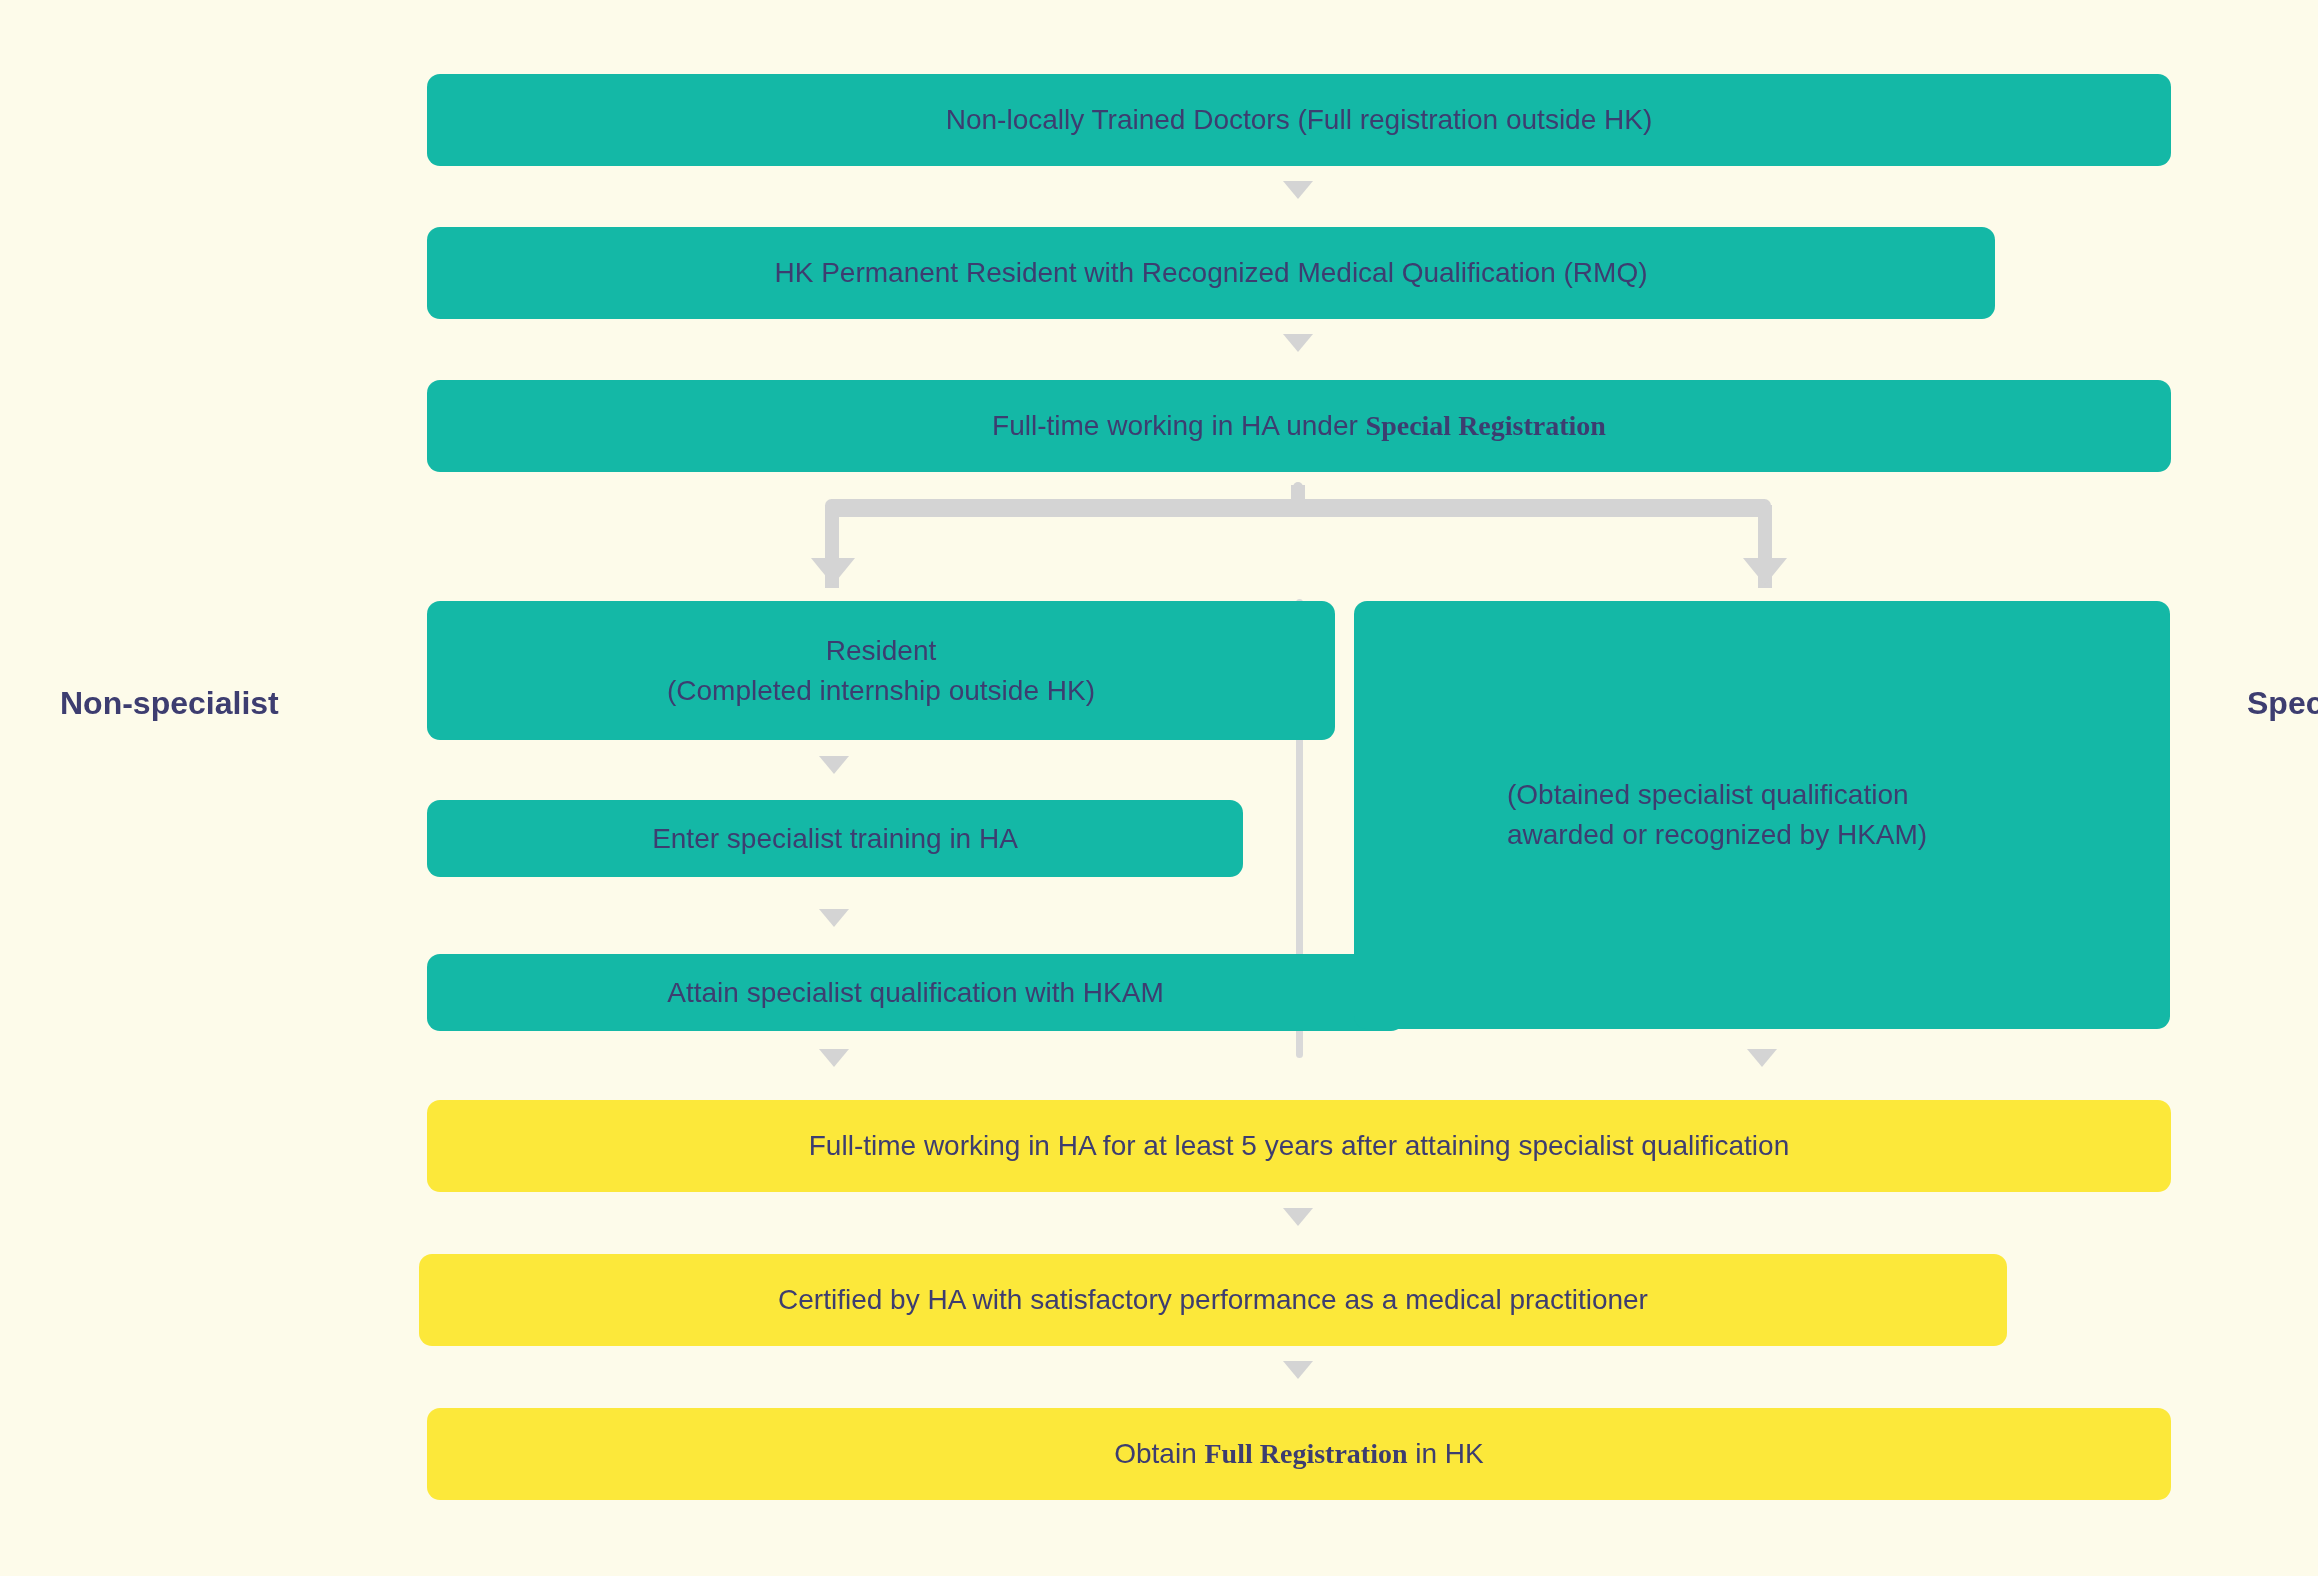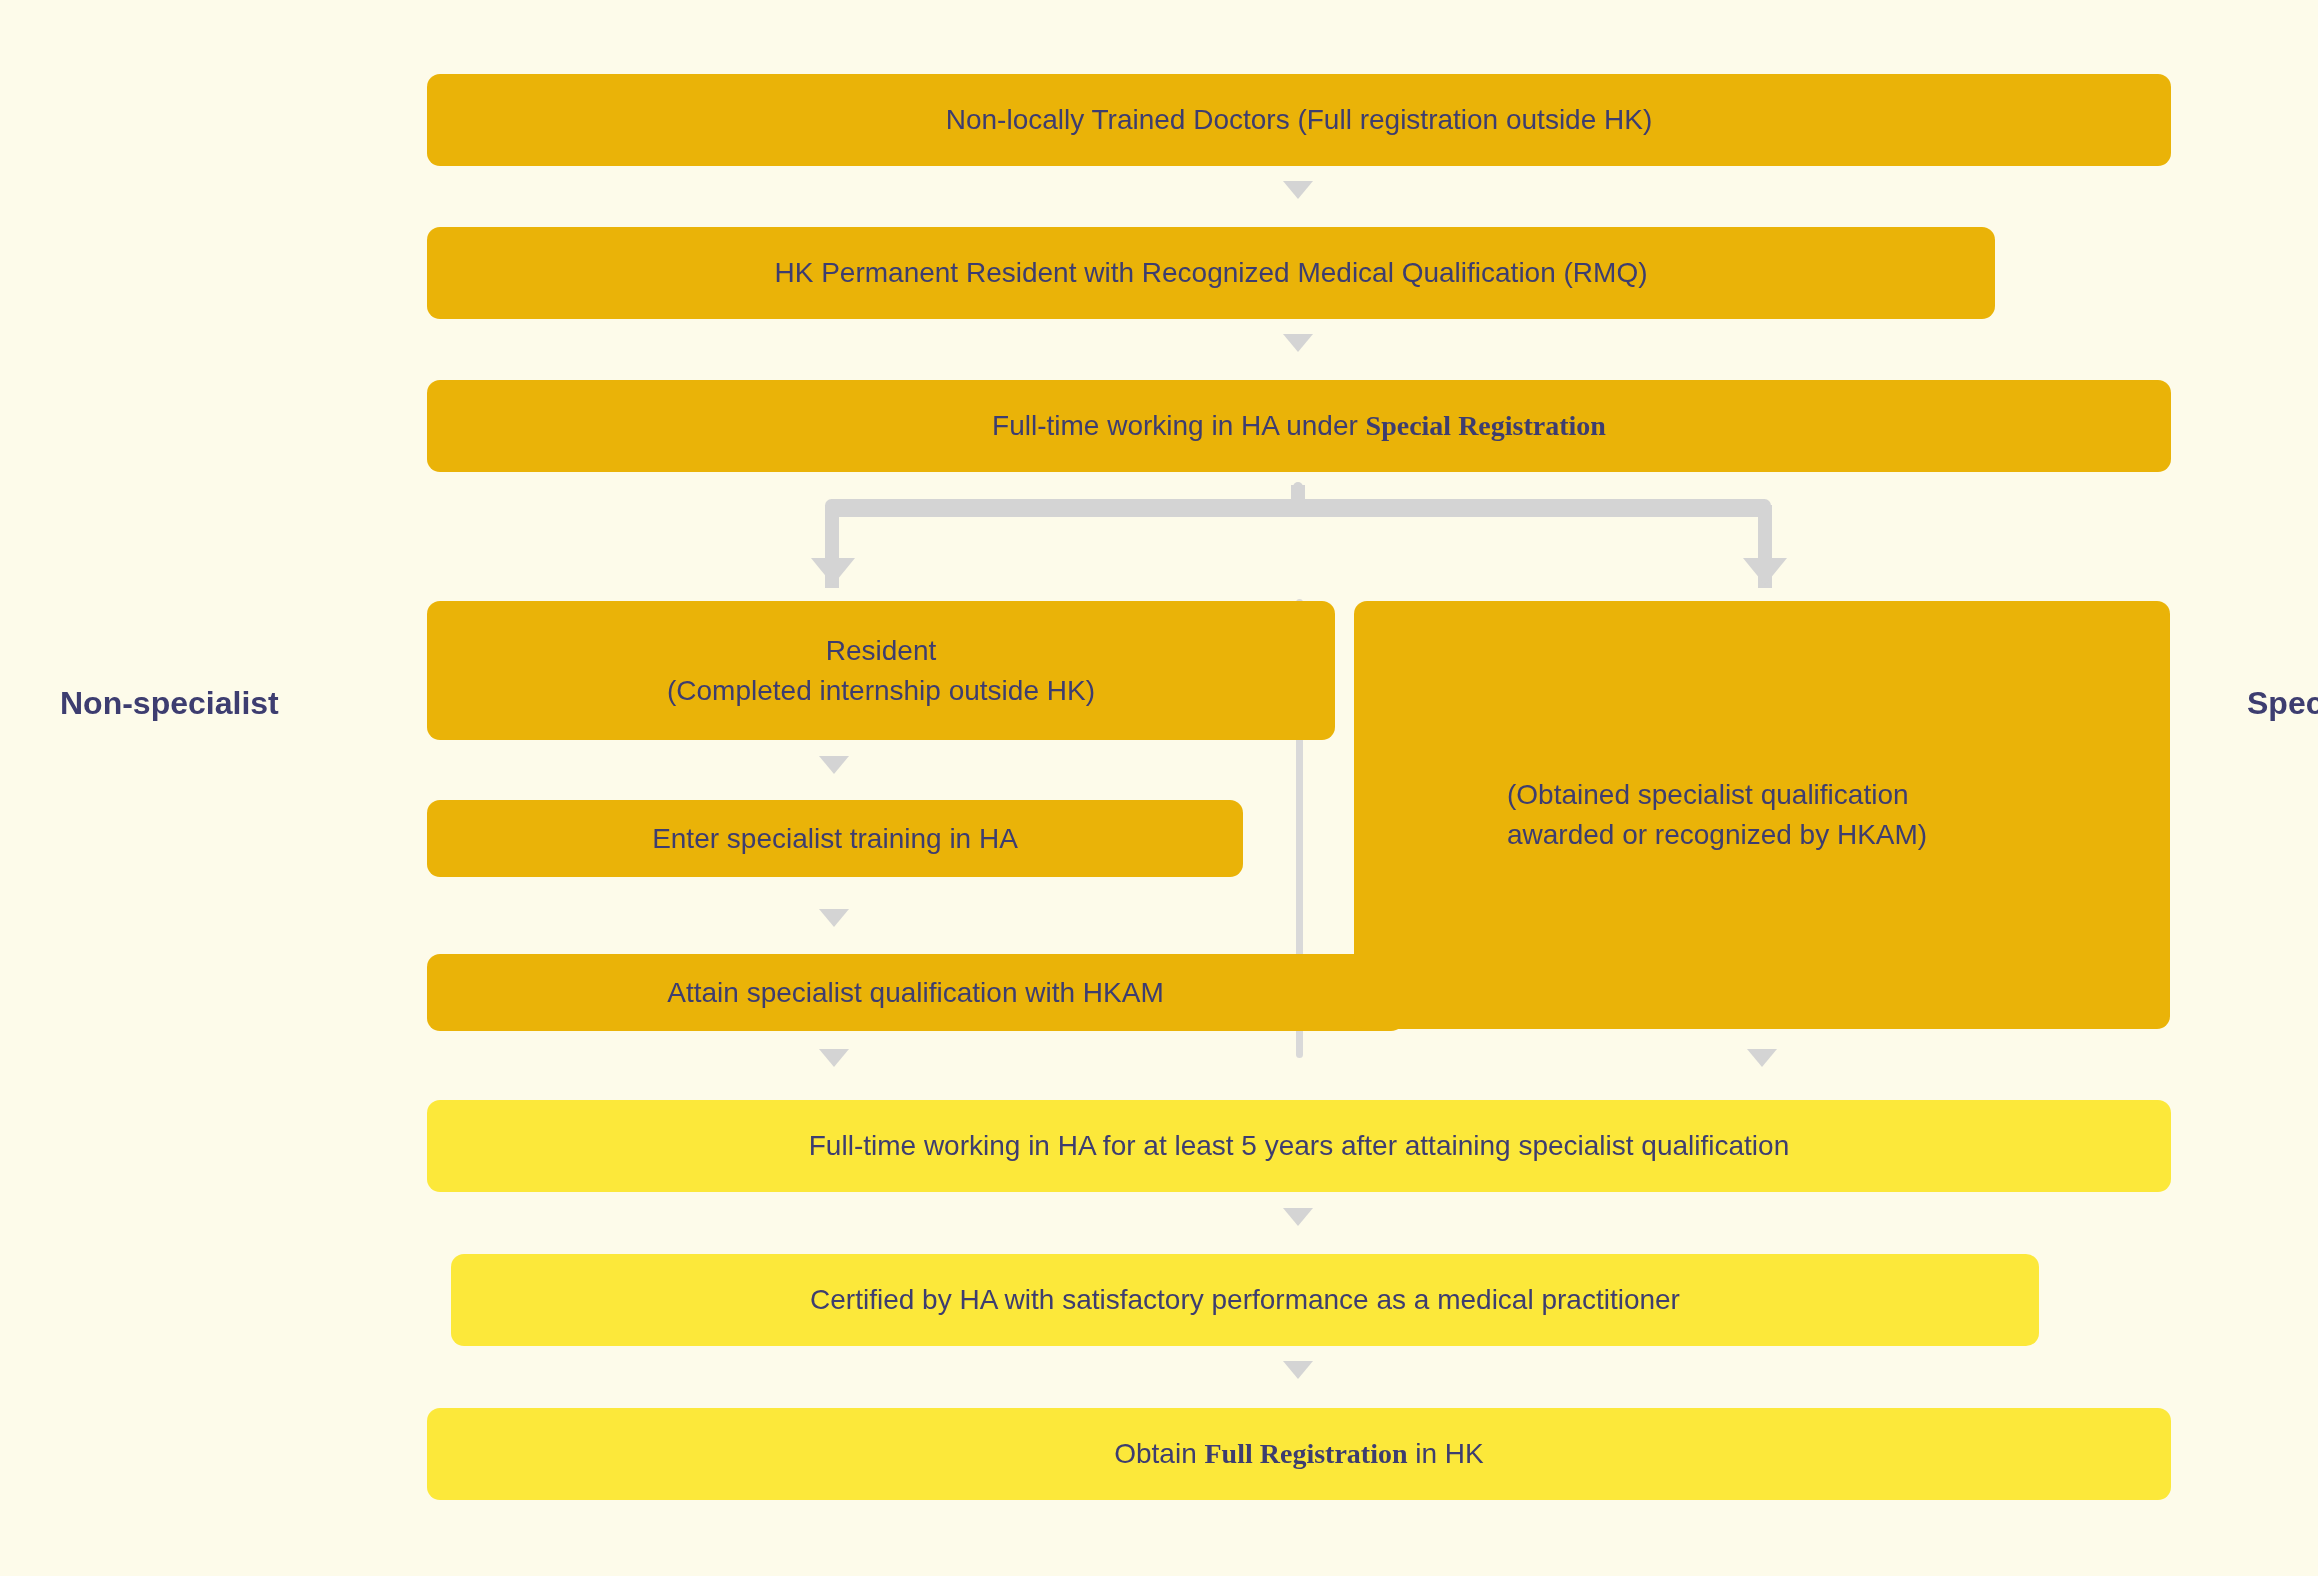--- a/index.html
+++ b/index.html
@@ -7,21 +7,21 @@
     width:2597px;height:1577px;
     background:#FDFBEA;
     font-family:"Liberation Sans", sans-serif;
     overflow:hidden;
     position:relative;
   }
   .stage{position:absolute;left:0;top:0;width:2597px;height:1577px;}
 
   .node{
     position:absolute;
-    background:#eab308;
+    background:#14b8a6;
     border-radius:13px;
     display:flex;
     align-items:center;
     justify-content:center;
     color:#3D3D70;
     font-size:28px;
     line-height:1.42;
     text-align:center;
     box-sizing:border-box;
     padding:0 18.5px;
@@ -135,21 +135,21 @@
   </div>
 
   <div class="arrow-down" style="left:1747px;top:1049px;"></div>
 
   <div class="node highlight" style="left:427px;top:1100px;width:1744px;height:92px;">
     <span class="inner">Full-time working in HA for at least 5 years after attaining specialist qualification</span>
   </div>
 
   <div class="arrow-down" style="left:1283px;top:1208px;"></div>
 
-  <div class="node highlight" style="left:451px;top:1254px;width:1588px;height:92px;">
+  <div class="node highlight" style="left:419px;top:1254px;width:1588px;height:92px;">
     <span class="inner">Certified by HA with satisfactory performance as a medical practitioner</span>
   </div>
 
   <div class="arrow-down" style="left:1283px;top:1361px;"></div>
 
   <div class="node highlight" style="left:427px;top:1408px;width:1744px;height:92px;justify-content:flex-end;">
     <span class="inner">
       <span>Obtain </span><b>Full Registration</b><span> in HK</span>
     </span>
   </div>

